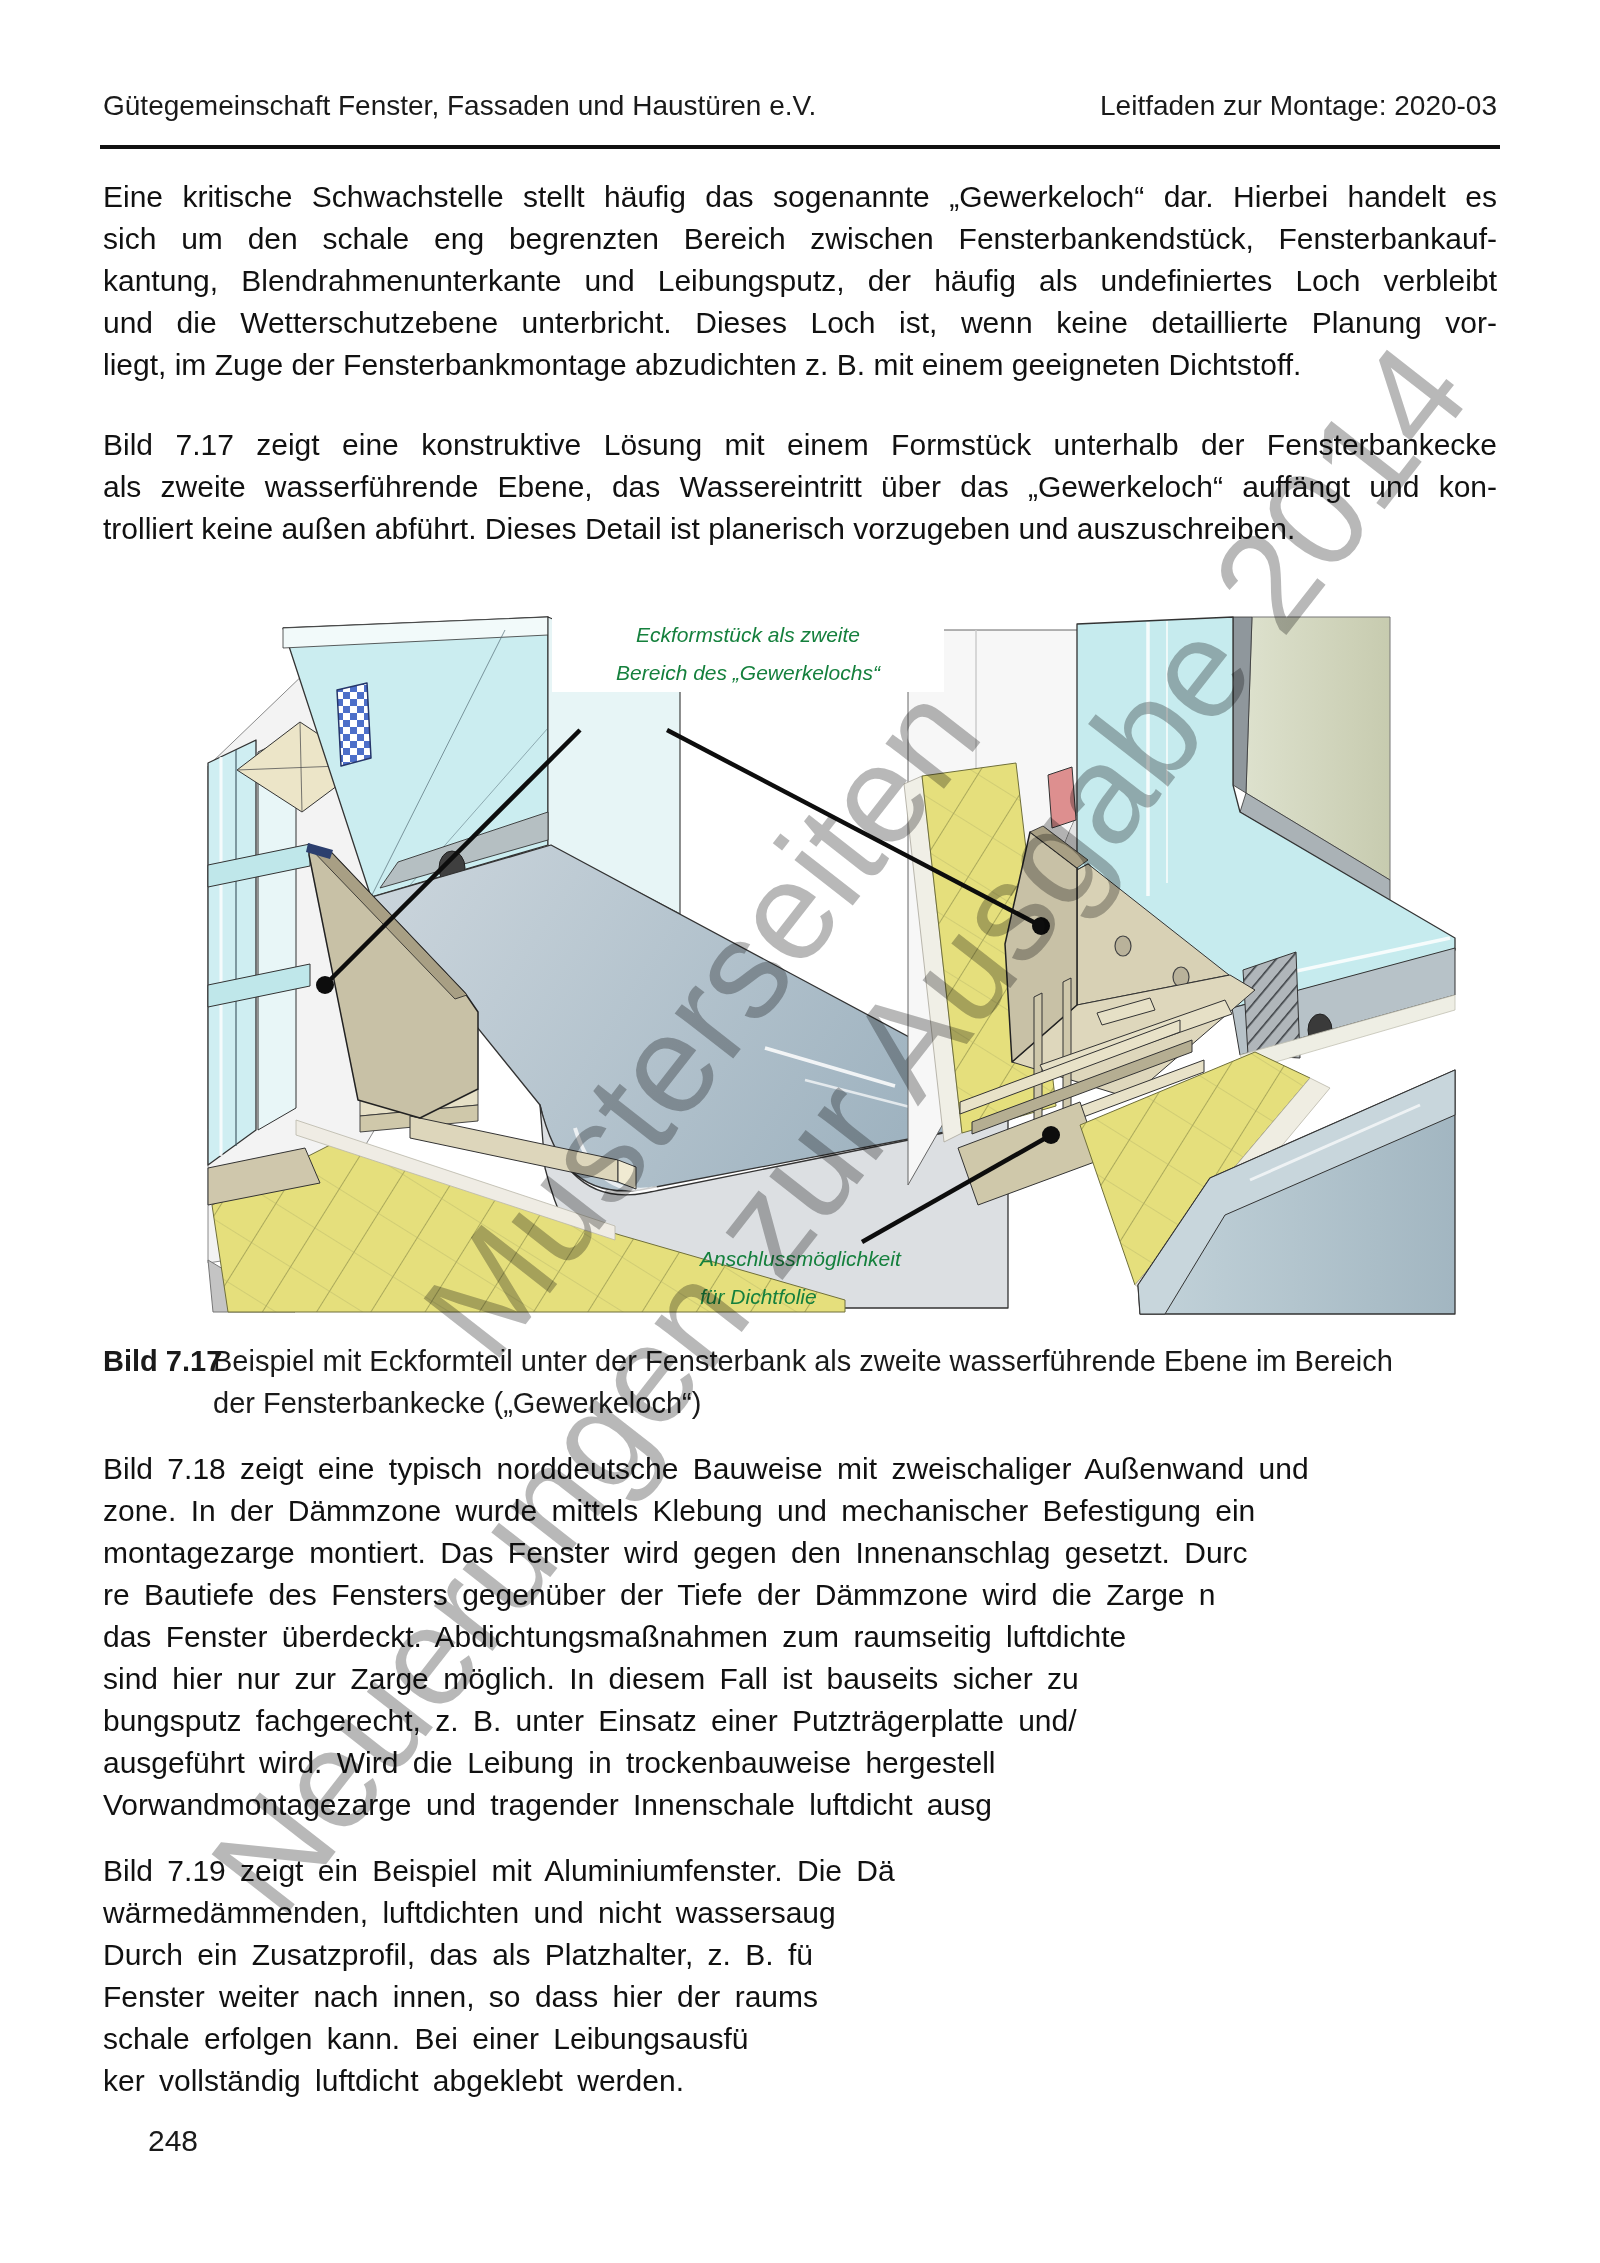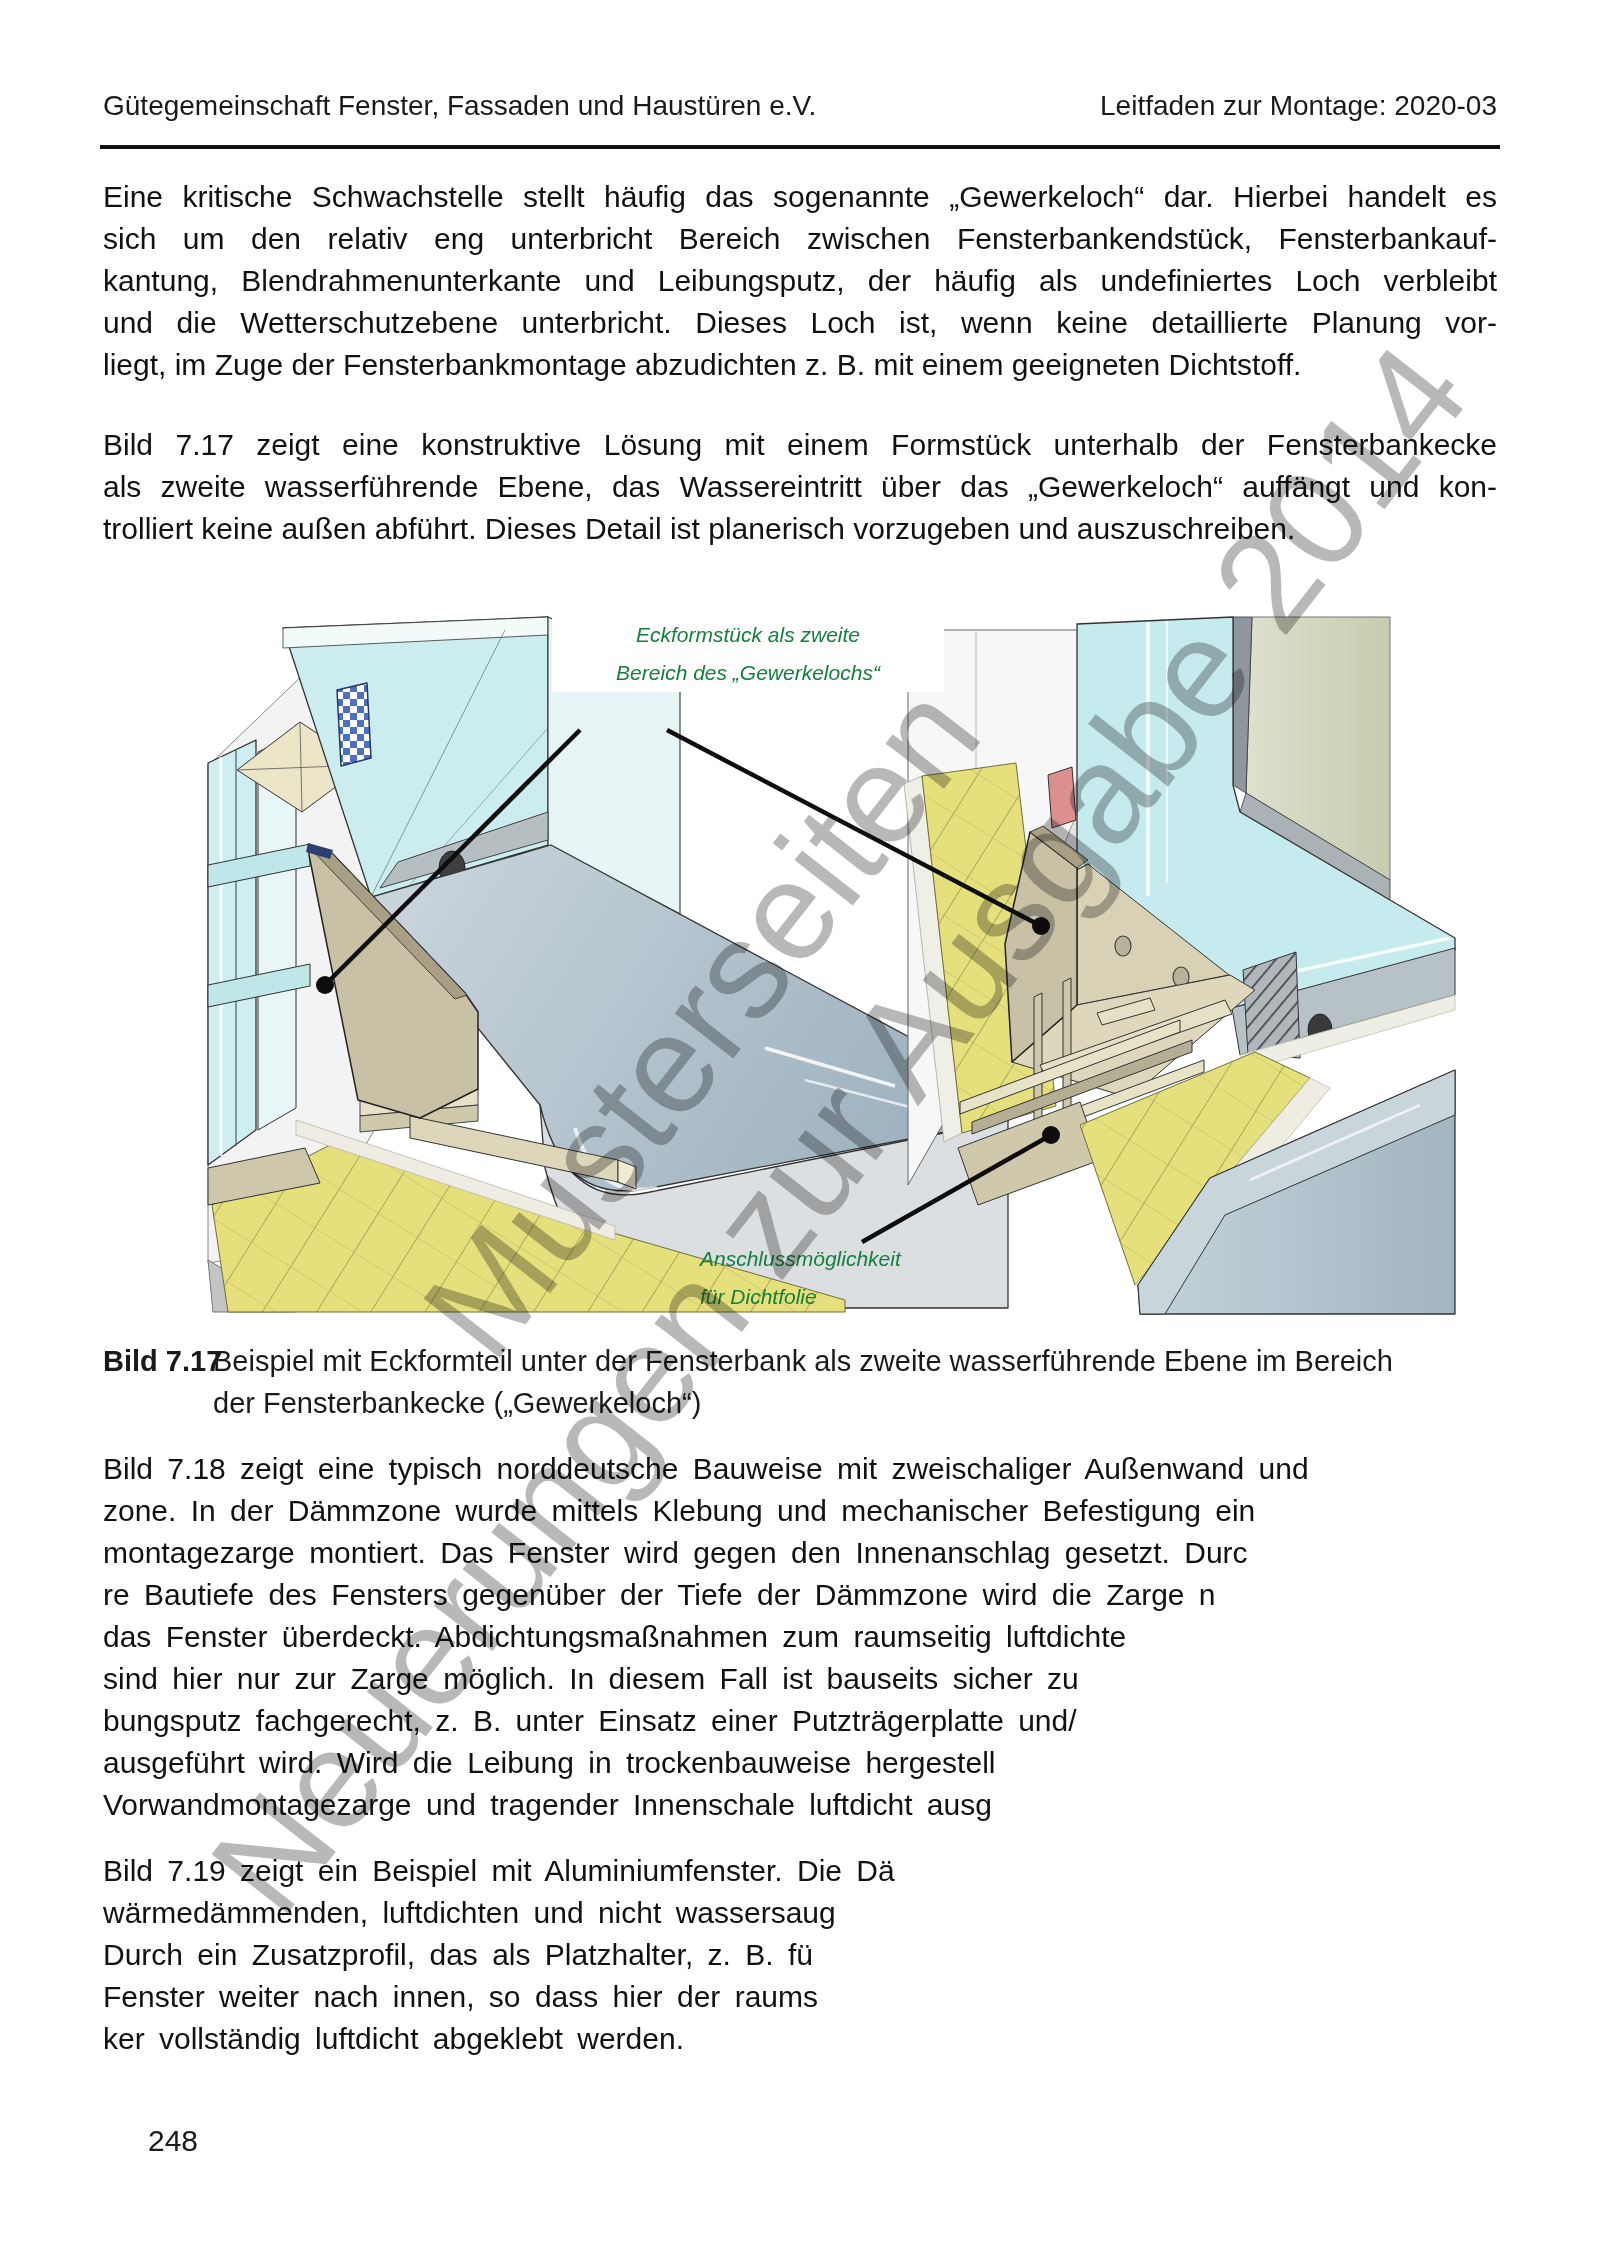--- a/index.html
+++ b/index.html
@@ -35,21 +35,21 @@
 <div class="page">
 
   <div class="abs hdr txt">
     <span>Gütegemeinschaft Fenster, Fassaden und Haustüren e.V.</span>
     <span>Leitfaden zur Montage: 2020-03</span>
   </div>
   <div class="abs rule"></div>
 
   <div class="abs para para-just txt" style="top:176px">
       <div>Eine kritische Schwachstelle stellt häufig das sogenannte „Gewerkeloch“ dar. Hierbei handelt es</div>
-      <div>sich um den relativ eng unterbricht Bereich zwischen Fensterbankendstück, Fensterbankauf-</div>
+      <div>sich um den schale eng begrenzten Bereich zwischen Fensterbankendstück, Fensterbankauf-</div>
       <div>kantung, Blendrahmenunterkante und Leibungsputz, der häufig als undefiniertes Loch verbleibt</div>
       <div>und die Wetterschutzebene unterbricht. Dieses Loch ist, wenn keine detaillierte Planung vor-</div>
       <div>liegt, im Zuge der Fensterbankmontage abzudichten z. B. mit einem geeigneten Dichtstoff.</div>
     </div>
   <div class="abs para para-just txt" style="top:424px">
       <div>Bild 7.17 zeigt eine konstruktive Lösung mit einem Formstück unterhalb der Fensterbankecke</div>
       <div>als zweite wasserführende Ebene, das Wassereintritt über das „Gewerkeloch“ auffängt und kon-</div>
       <div>trolliert keine außen abführt. Dieses Detail ist planerisch vorzugeben und auszuschreiben.</div>
     </div>
   <div class="abs para spread txt" style="top:1448px">
@@ -61,20 +61,21 @@
       <div>sind hier nur zur Zarge möglich. In diesem Fall ist bauseits sicher zu</div>
       <div>bungsputz fachgerecht, z. B. unter Einsatz einer Putzträgerplatte und/</div>
       <div>ausgeführt wird. Wird die Leibung in trockenbauweise hergestell</div>
       <div>Vorwandmontagezarge und tragender Innenschale luftdicht ausg</div>
     </div>
   <div class="abs para spread txt" style="top:1850px">
       <div>Bild 7.19 zeigt ein Beispiel mit Aluminiumfenster. Die Dä</div>
       <div>wärmedämmenden, luftdichten und nicht wassersaug</div>
       <div>Durch ein Zusatzprofil, das als Platzhalter, z. B. fü</div>
       <div>Fenster weiter nach innen, so dass hier der raums</div>
+      <div>schale erfolgen kann. Bei einer Leibungsausfü</div>
       <div>ker vollständig luftdicht abgeklebt werden.</div>
     </div>
 
   <svg class="abs fig-svg" width="1360" height="720" viewBox="0 0 1360 720">
     <defs>
       <pattern id="chk" width="14" height="14" patternUnits="userSpaceOnUse">
         <rect width="14" height="14" fill="#ffffff"></rect>
         <rect width="7" height="7" fill="#4d6fc9"></rect>
         <rect x="7" y="7" width="7" height="7" fill="#4d6fc9"></rect>
       </pattern>

